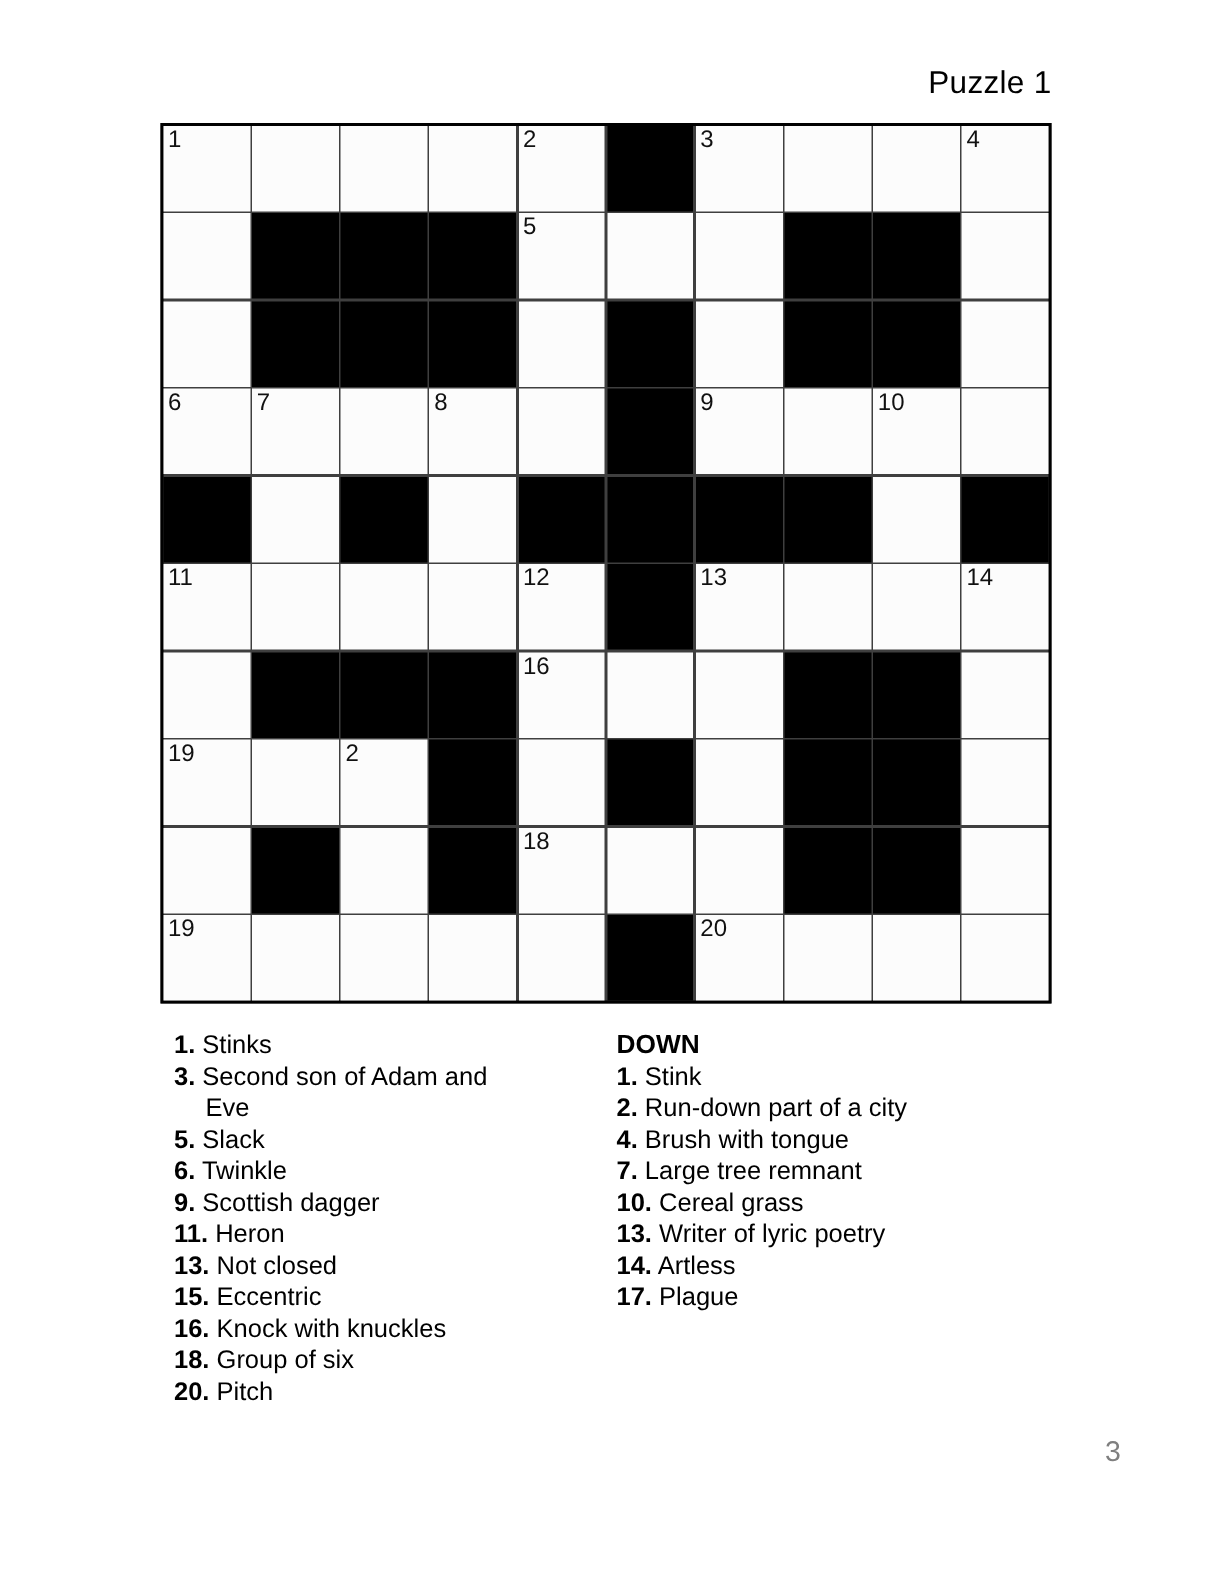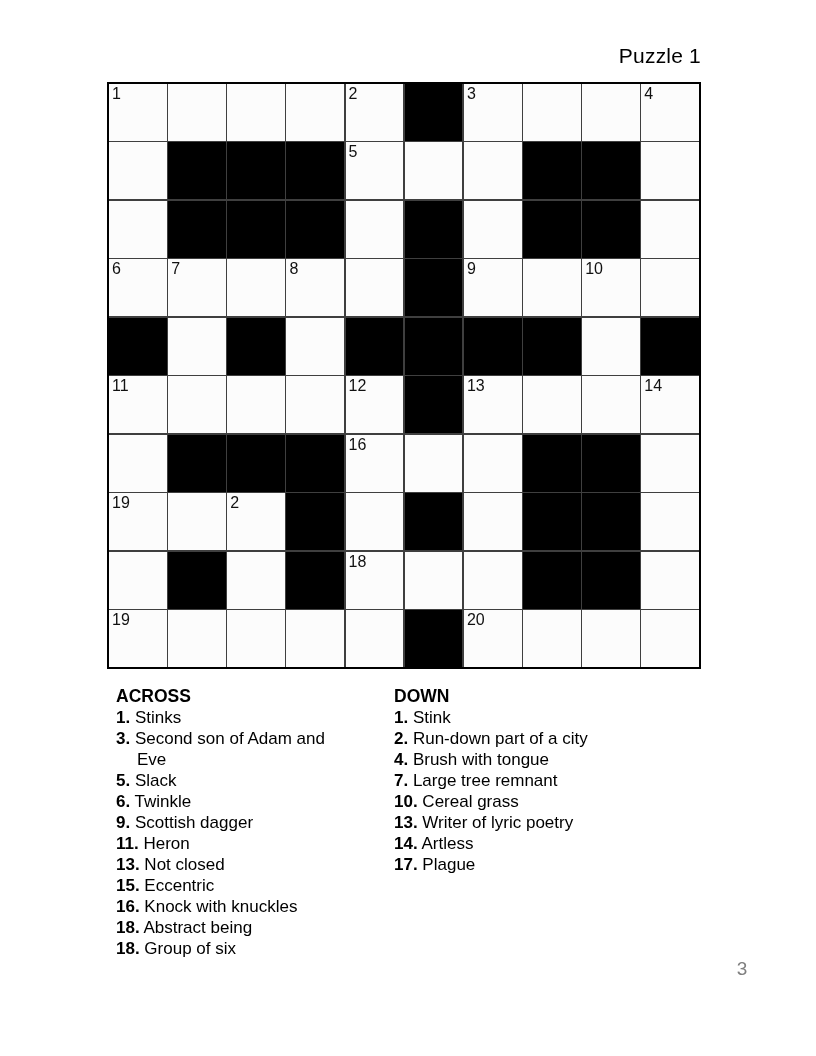--- a/index.html
+++ b/index.html
@@ -55,21 +55,21 @@
     line-height: 1.1;
     color: #111111;
   }
   .clues-col {
     position: absolute;
     top: 686px;
     font-size: 17px;
     line-height: 21px;
   }
   .clues-col.across { left: 116px; width: 230px; }
-  .clues-col.down   { left: 394px; width: 290px; }
+  .clues-col.down   { left: 411px; width: 290px; }
   .clues-heading {
     font-weight: bold;
     font-size: 17.5px;
   }
   .clue {
     padding-left: 21px;
     text-indent: -21px;
   }
   .clue .clue-number { font-weight: bold; }
   .page-number {
@@ -226,32 +226,31 @@
       <div class="cell black"></div>
       <div class="cell">
         <span class="cell-num">20</span>
       </div>
       <div class="cell"></div>
       <div class="cell"></div>
       <div class="cell"></div>
     </div>
 
   <div class="clues-col across" id="across-col">
-    <div class="clues-heading">ACROSS</div>
   <div class="clue"><span class="clue-number">1.</span><span class="clue-text"> Stinks</span></div>
       <div class="clue"><span class="clue-number">3.</span><span class="clue-text"> Second son of Adam and Eve</span></div>
       <div class="clue"><span class="clue-number">5.</span><span class="clue-text"> Slack</span></div>
       <div class="clue"><span class="clue-number">6.</span><span class="clue-text"> Twinkle</span></div>
       <div class="clue"><span class="clue-number">9.</span><span class="clue-text"> Scottish dagger</span></div>
       <div class="clue"><span class="clue-number">11.</span><span class="clue-text"> Heron</span></div>
       <div class="clue"><span class="clue-number">13.</span><span class="clue-text"> Not closed</span></div>
       <div class="clue"><span class="clue-number">15.</span><span class="clue-text"> Eccentric</span></div>
       <div class="clue"><span class="clue-number">16.</span><span class="clue-text"> Knock with knuckles</span></div>
-      <div class="clue"><span class="clue-number">18.</span><span class="clue-text"> Abstract being</span></div>
       <div class="clue"><span class="clue-number">18.</span><span class="clue-text"> Group of six</span></div>
+      <div class="clue"><span class="clue-number">20.</span><span class="clue-text"> Pitch</span></div>
     </div>
 
   <div class="clues-col down" id="down-col">
     <div class="clues-heading">DOWN</div>
   <div class="clue"><span class="clue-number">1.</span><span class="clue-text"> Stink</span></div>
       <div class="clue"><span class="clue-number">2.</span><span class="clue-text"> Run-down part of a city</span></div>
       <div class="clue"><span class="clue-number">4.</span><span class="clue-text"> Brush with tongue</span></div>
       <div class="clue"><span class="clue-number">7.</span><span class="clue-text"> Large tree remnant</span></div>
       <div class="clue"><span class="clue-number">10.</span><span class="clue-text"> Cereal grass</span></div>
       <div class="clue"><span class="clue-number">13.</span><span class="clue-text"> Writer of lyric poetry</span></div>

